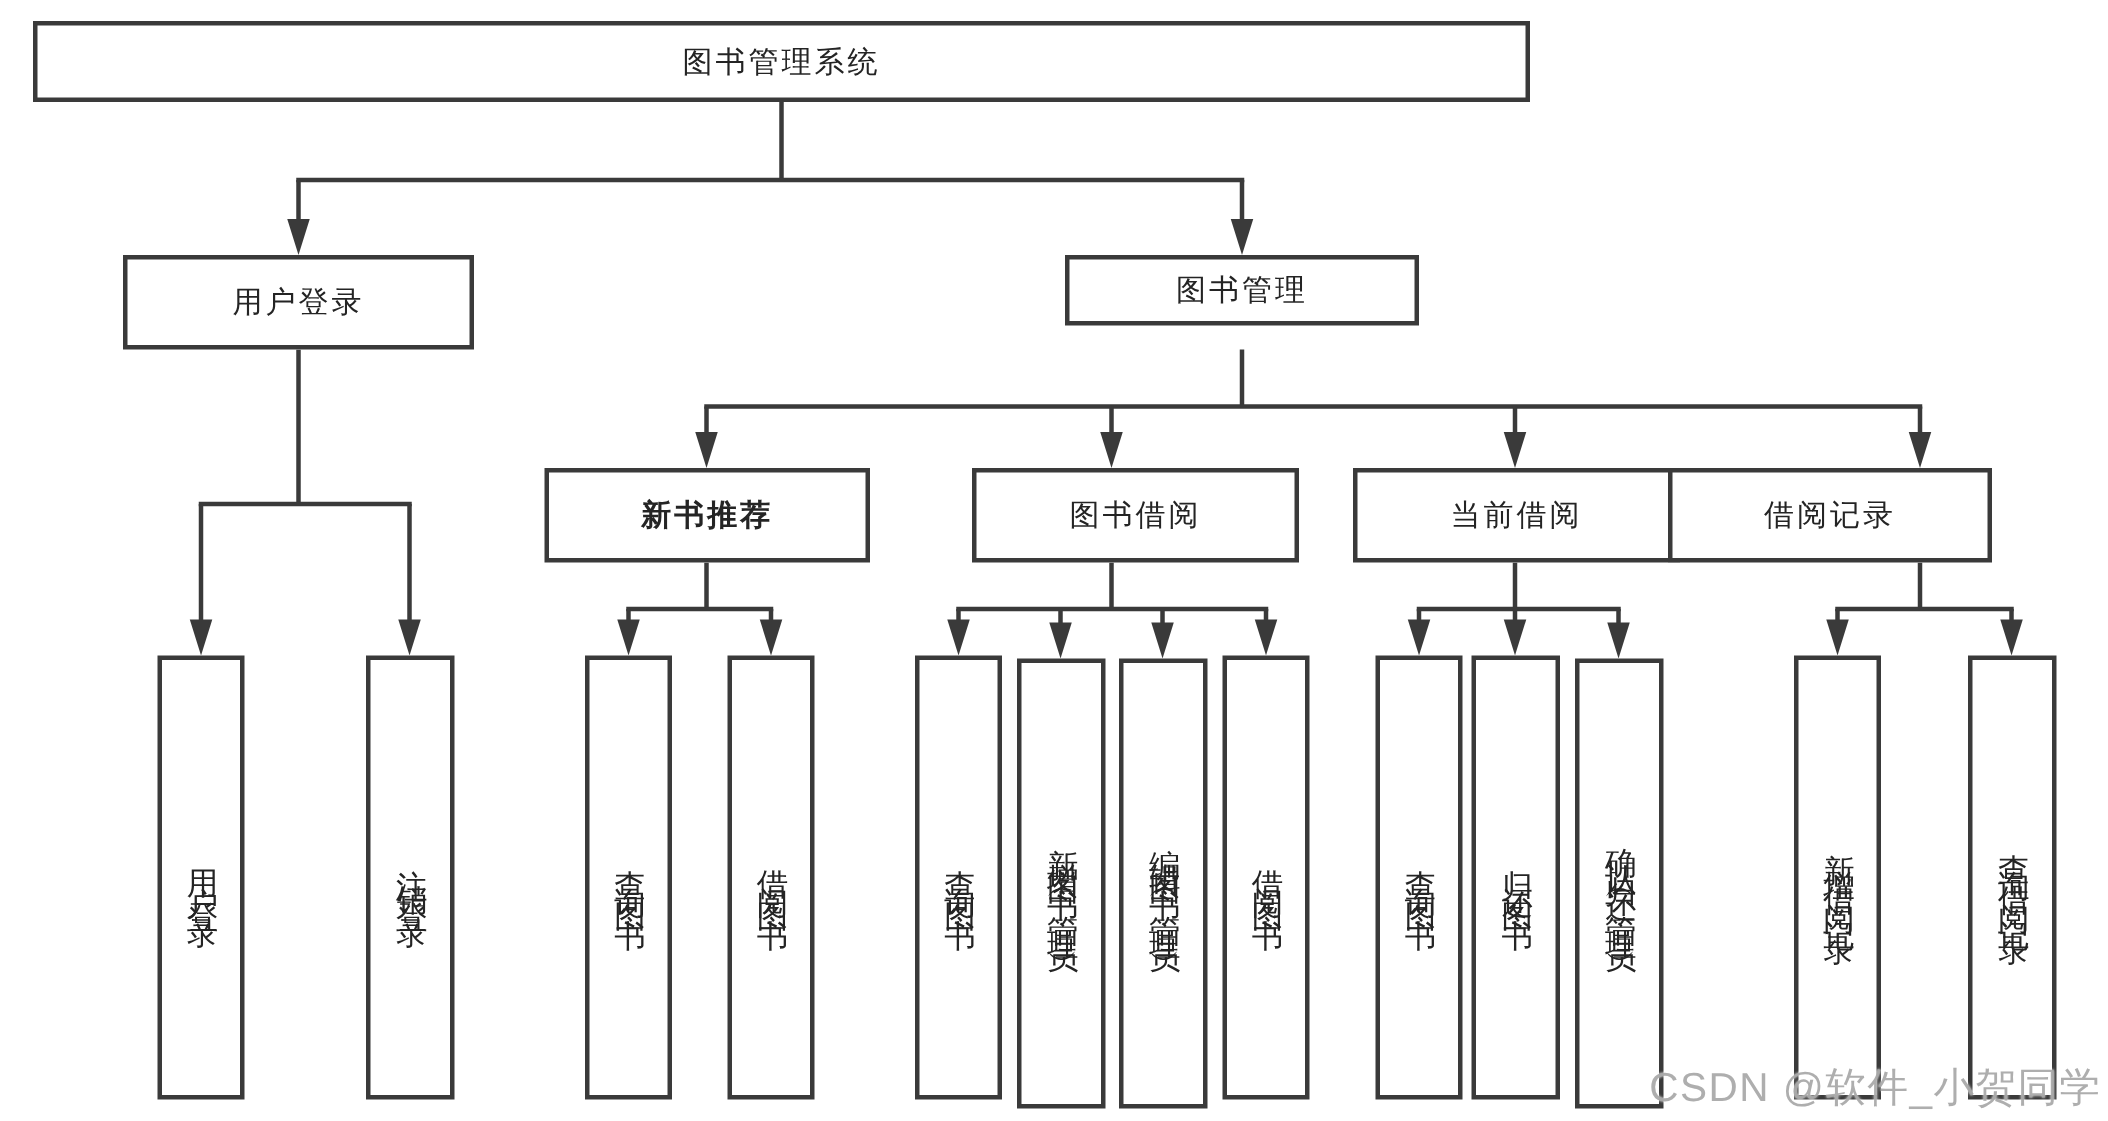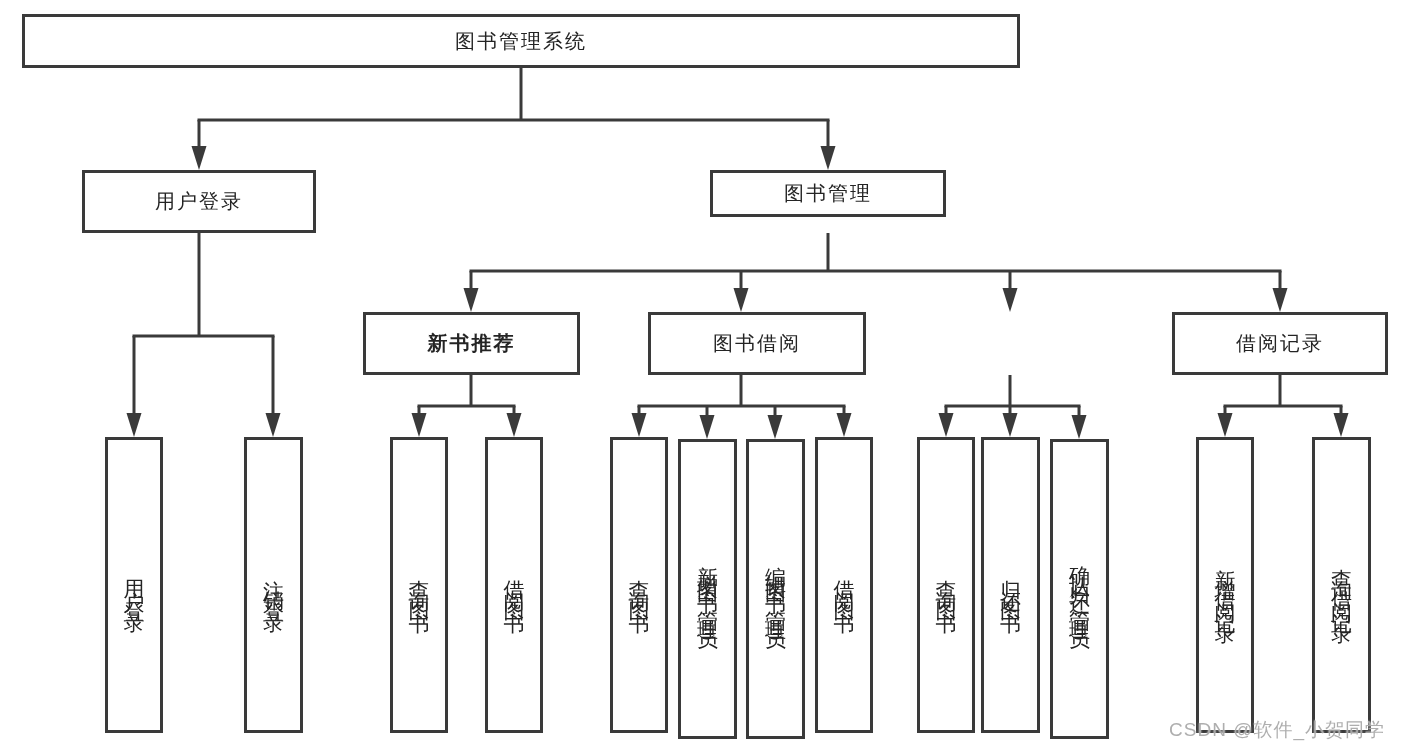--- a/index.html
+++ b/index.html
@@ -46,23 +46,23 @@
     writing-mode: vertical-rl;
     text-orientation: mixed;
     font-size: 21px;
     letter-spacing: 11px;
     color: #242424;
     overflow: hidden;
   }
   .vbox.dense { letter-spacing: 9px; }
   #watermark {
     position: absolute;
-    right: 20px;
+    right: 4px;
     bottom: 4px;
-    font-size: 19px;
+    font-size: 27px;
     color: rgba(165, 165, 165, 0.9);
     text-shadow: 0 0 2px #ffffff;
     letter-spacing: 1px;
     white-space: nowrap;
     z-index: 5;
   }
 </style>
 </head>
 <body>
 
@@ -133,21 +133,24 @@
   <div class="hbox" style="left:710px; top:170px; width:236px; height:47px;">
     <span>图书管理</span>
   </div>
 
   <div class="hbox" style="left:363px; top:312px; width:217px; height:63px;font-weight:bold;">
     <span>新书推荐</span>
   </div>
   <div class="hbox" style="left:648px; top:312px; width:218px; height:63px;">
     <span>图书借阅</span>
   </div>
-  <div class="hbox" style="left:1172px; top:312px; width:216px; height:63px;">
+  <div class="hbox" style="left:902px; top:312px; width:218px; height:63px;">
+    <span>当前借阅</span>
+  </div>
+  <div class="hbox" style="left:1112px; top:312px; width:216px; height:63px;">
     <span>借阅记录</span>
   </div>
 
   <div class="vbox" style="left:105px; top:437px; width:58px; height:296px;">
     <span>用户登录</span>
   </div>
   <div class="vbox" style="left:244px; top:437px; width:59px; height:296px;">
     <span>注销登录</span>
   </div>
 

